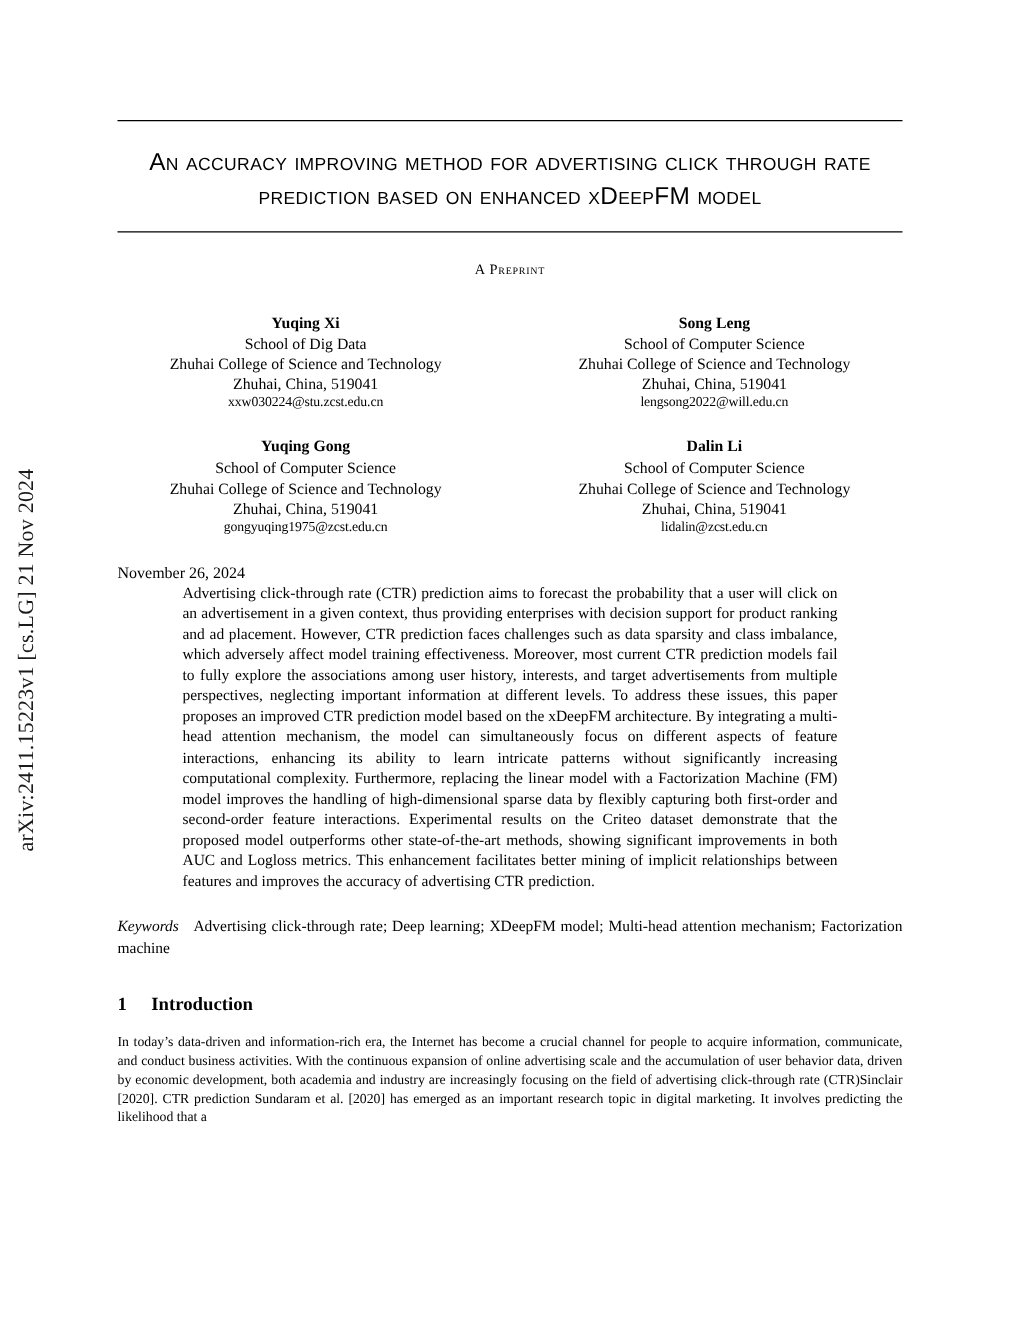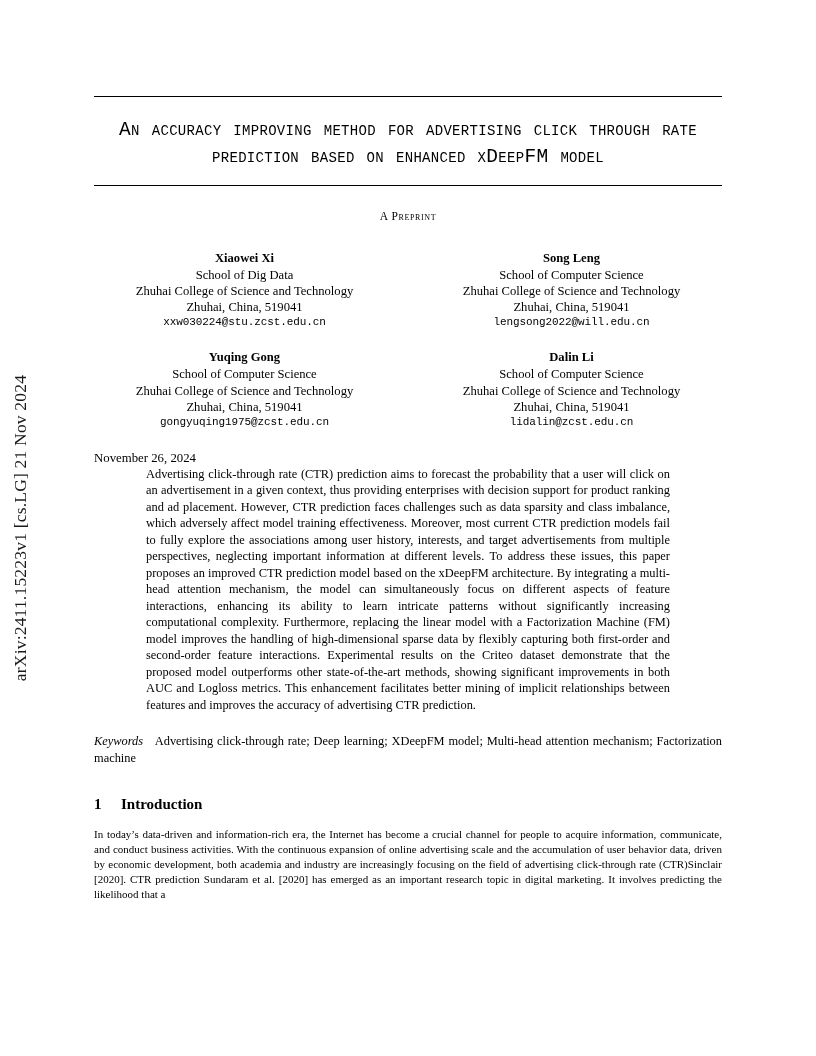--- a/index.html
+++ b/index.html
@@ -47,21 +47,21 @@
 
   .rule {
     border: 0;
     border-top: 1.6px solid #000;
     margin: 0;
   }
   .rule-top { margin-bottom: 20px; }
   .rule-bottom { margin-top: 14px; }
 
   .title {
-    font-family: Liberation Mono, monospace;
+    font-family: Liberation Sans, sans-serif;
     font-size: 19.5px;
     line-height: 1.38;
     text-align: center;
     font-variant: small-caps;
     letter-spacing: 0.3px;
     margin: 0 10px;
   }
 
   .preprint {
     text-align: center;
@@ -84,21 +84,21 @@
     width: 265px;
     text-align: center;
     font-size: 12.6px;
     line-height: 1.28;
   }
   .author .name {
     font-weight: bold;
     margin-bottom: 1px;
   }
   .author .email {
-    font-family: Liberation Mono, monospace;
+    font-family: Liberation Serif, serif;
     font-size: 11px;
     letter-spacing: -0.1px;
   }
 
   .date {
     font-size: 12.8px;
     margin-top: 22px;
   }
 
   .abstract-head {
@@ -157,21 +157,21 @@
     <div class="title">An accuracy improving method for advertising click through rate prediction based on enhanced xDeepFM model</div>
 
     <hr class="rule rule-bottom">
 
     <div class="preprint">A Preprint</div>
 
     <div class="authors">
 
       <div class="author-row">
         <div class="author">
-          <div class="name">Xiaowei Xi</div>
+          <div class="name">Yuqing Xi</div>
           <div>School of Dig Data</div>
           <div>Zhuhai College of Science and Technology</div>
           <div>Zhuhai, China, 519041</div>
           <div class="email">xxw030224@stu.zcst.edu.cn</div>
         </div>
         <div class="author">
           <div class="name">Song Leng</div>
           <div>School of Computer Science</div>
           <div>Zhuhai College of Science and Technology</div>
           <div>Zhuhai, China, 519041</div>

